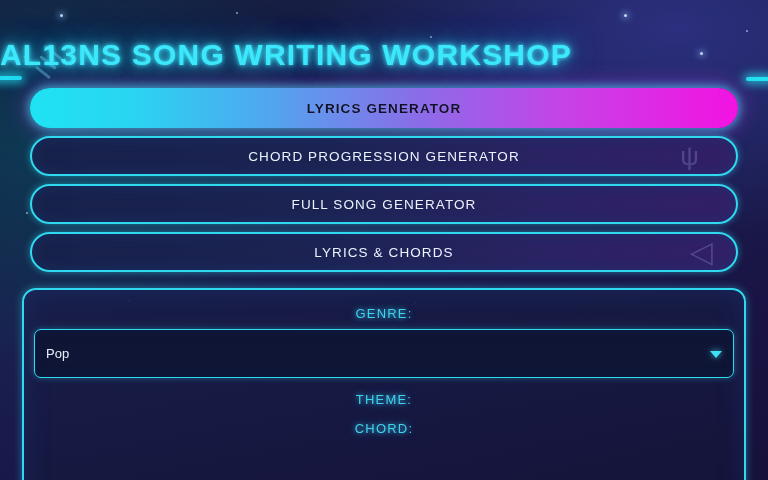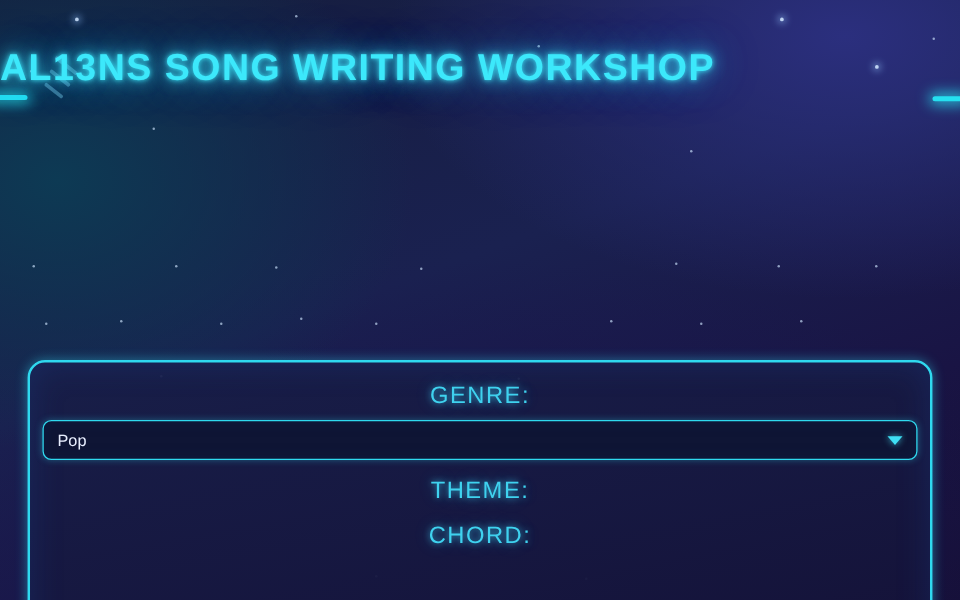--- a/index.html
+++ b/index.html
@@ -173,34 +173,34 @@
       0 0 9px rgba(47,217,239,.45),
       inset 0 0 26px rgba(30,70,150,.3);
     padding: 16px 10px 0 10px;
     overflow: hidden;
   }
 
   .field { margin-bottom: 14px; }
 
   .field-label {
     text-align: center;
-    font-size: 19px;
+    font-size: 13px;
     font-weight: 400;
     letter-spacing: 1.2px;
     color: #3fd2ef;
     text-shadow: 0 0 5px rgba(63,210,239,.75), 0 0 12px rgba(40,170,230,.45);
     margin-bottom: 8px;
   }
 
   .control-row { display: flex; gap: 0; align-items: stretch; }
 
   .select-box {
     position: relative;
     flex: 1;
-    height: 32px;
+    height: 49px;
     border: 1.5px solid #2fd9ef;
     border-radius: 7px;
     background: #0f1535;
     display: flex;
     align-items: center;
     padding: 0 34px 0 11px;
     font-size: 13px;
     color: #e8eeff;
     cursor: pointer;
     box-shadow: 0 0 6px rgba(47,217,239,.35), inset 0 0 10px rgba(10,30,70,.6);
@@ -298,20 +298,41 @@
   <div class="edge-bar right"></div>
 
   <div class="slash-glyph">
     <i></i>
       <i></i>
       <i></i>
   </div>
 
   <h1 class="title">AL13NS SONG WRITING WORKSHOP</h1>
 
+  <div class="tabs">
+
+    <div class="tab active">
+      <span class="tab-label">LYRICS GENERATOR</span>
+    </div>
+
+    <div class="tab inactive">
+      <span class="tab-watermark">ψ</span>
+      <span class="tab-label">CHORD PROGRESSION GENERATOR</span>
+    </div>
+
+    <div class="tab inactive">
+      <span class="tab-label">FULL SONG GENERATOR</span>
+    </div>
+
+    <div class="tab inactive">
+      <span class="tab-watermark tri">◁</span>
+      <span class="tab-label">LYRICS &amp; CHORDS</span>
+    </div>
+
+  </div>
 
   <div class="panel">
 
     <div class="field">
       <div class="field-label">GENRE:</div>
       <div class="control-row">
         <div class="select-box">
           <span>Pop</span>
           <span class="caret"></span>
         </div>

